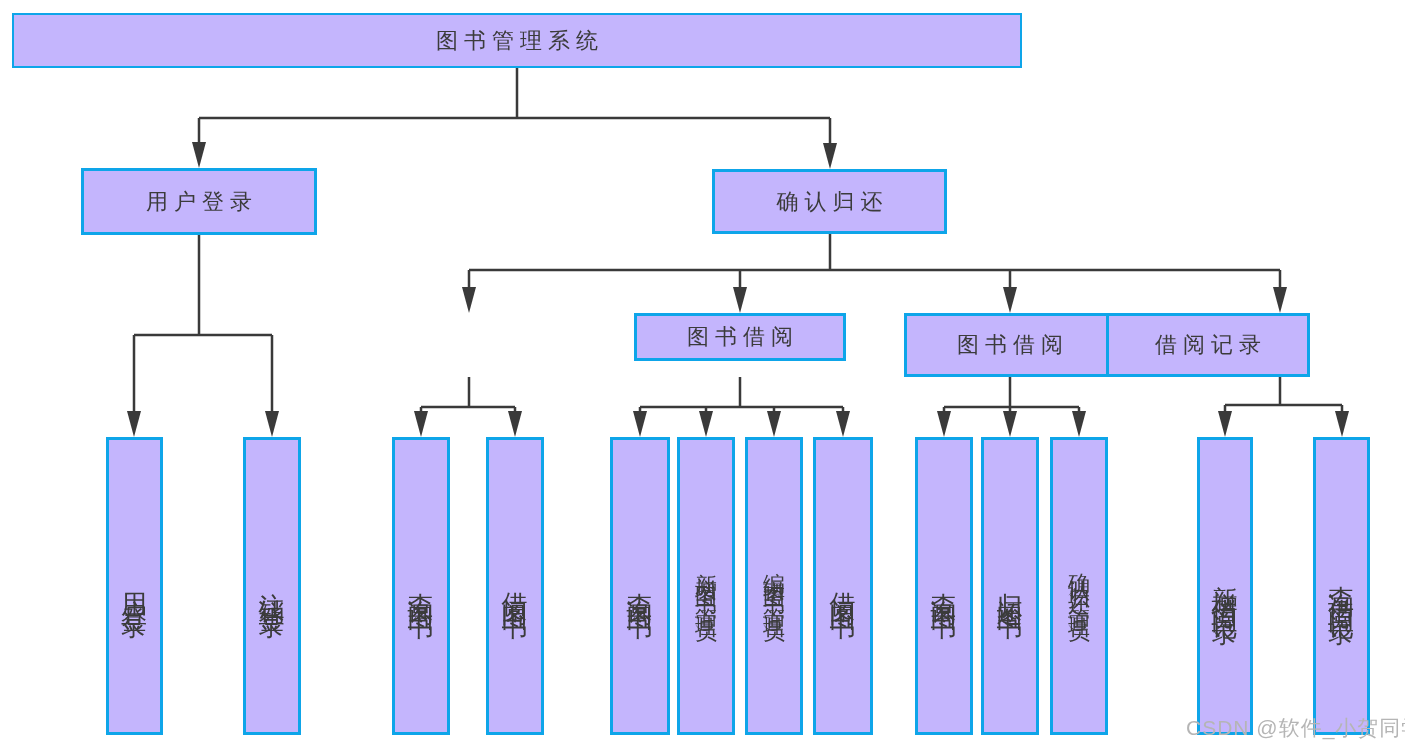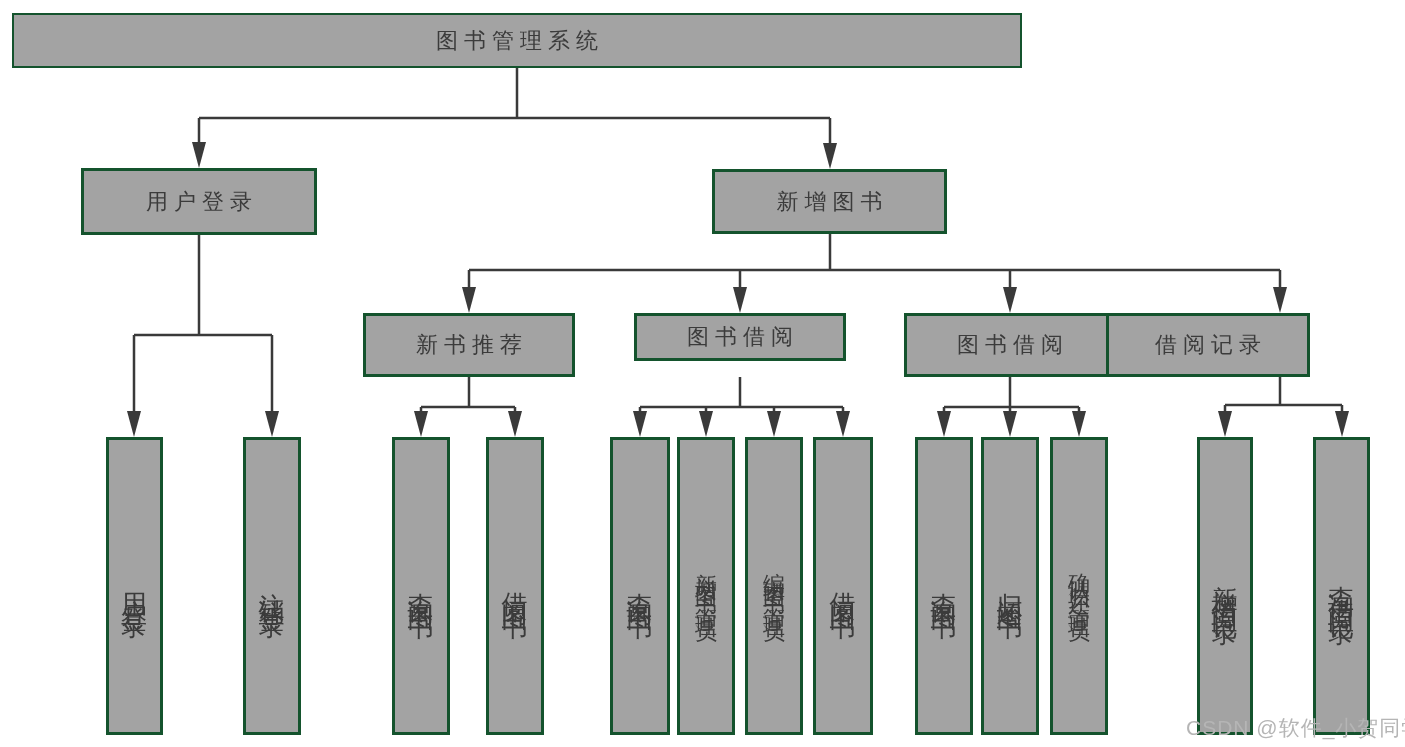--- a/index.html
+++ b/index.html
@@ -17,22 +17,22 @@
   }
   .edges {
     position: absolute;
     left: 0; top: 0;
     width: 1405px;
     height: 747px;
   }
   .node {
     position: absolute;
     box-sizing: border-box;
-    background: #a3a3a3;
-    border: 3px solid #14532d;
+    background: #c4b5fd;
+    border: 3px solid #0ea5e9;
     display: flex;
     align-items: center;
     justify-content: center;
     color: #3b3b3b;
   }
   .node.root { border-width: 2px; }
   .node.h {
     font-size: 22px;
     letter-spacing: 6px;
     text-indent: 6px; 
@@ -106,23 +106,22 @@
       <polygon points="1003,411 1017,411 1010,437"></polygon>
       <polygon points="1072,411 1086,411 1079,437"></polygon>
       <polygon points="1218,411 1232,411 1225,437"></polygon>
       <polygon points="1335,411 1349,411 1342,437"></polygon>
     </g>
   </svg>
 
   <div class="node h root" style="left:12px; top:13px; width:1010px; height:55px;">图书管理系统</div>
 
   <div class="node h" style="left:81px; top:168px; width:236px; height:67px;">用户登录</div>
-  <div class="node h" style="left:712px; top:169px; width:235px; height:65px;">新增图书</div>
+  <div class="node h" style="left:712px; top:169px; width:235px; height:65px;">确认归还</div>
 
-  <div class="node h" style="left:363px; top:313px; width:212px; height:64px;">新书推荐</div>
   <div class="node h" style="left:634px; top:313px; width:212px; height:48px;">图书借阅</div>
   <div class="node h" style="left:904px; top:313px; width:212px; height:64px;">图书借阅</div>
   <div class="node h" style="left:1106px; top:313px; width:204px; height:64px;">借阅记录</div>
 
   <div class="node v" style="left:106px; width:57px;">
     <span class="vtext">用户登录</span>
   </div>
   <div class="node v" style="left:243px; width:58px;">
     <span class="vtext">注销登录</span>
   </div>

